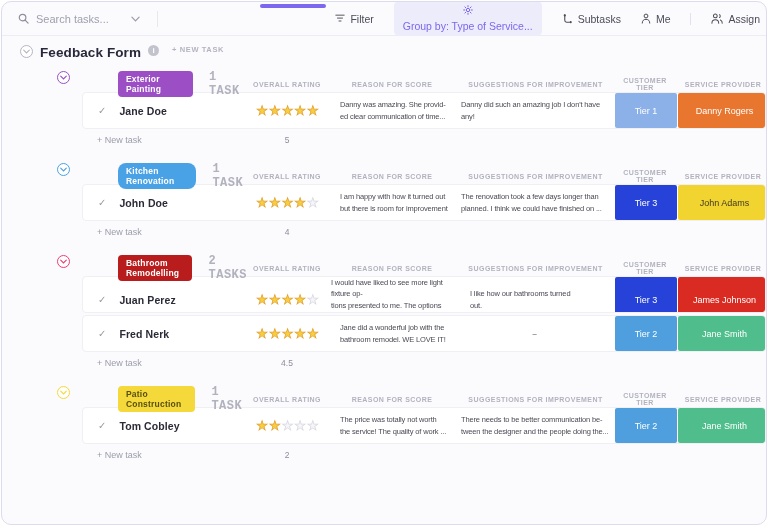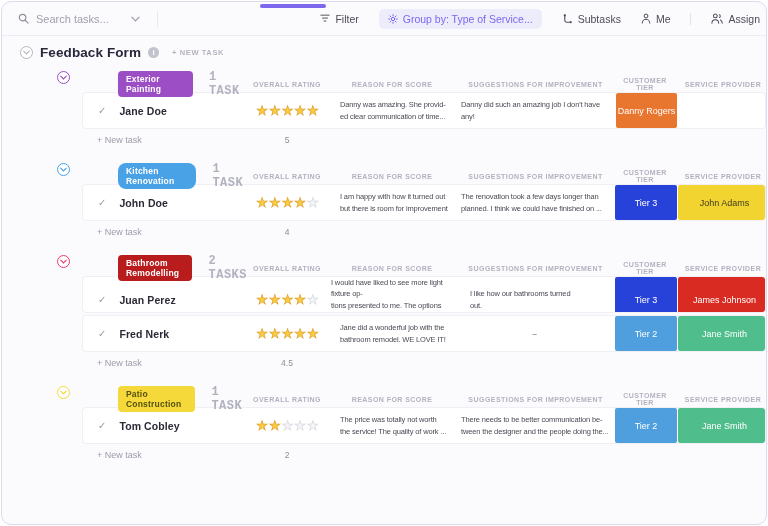--- a/index.html
+++ b/index.html
@@ -12,26 +12,26 @@
 
   
   .topbar { height:34px; display:flex; align-items:center; justify-content:space-between; border-bottom:1px solid #ececf3; padding:0 6px 0 16px; }
   .search-wrap { display:flex; align-items:center; gap:7px; color:#9a9aa8; }
   .search-input { border:none; outline:none; background:transparent; font-size:11px; color:#55555f; width:88px; font-family:inherit; }
   .search-input::placeholder { color:#a0a0ae; }
   .chev { color:#9a9aa8; }
   .vdiv { width:1px; height:16px; background:#e7e7ef; margin-left:10px; }
   .topbar-right { display:flex; align-items:center; gap:20px; }
   .tb-item { display:flex; align-items:center; gap:5px; font-size:10.5px; color:#4c4c58; white-space:nowrap; cursor:pointer; }
-  .pill { background:#ececfb; border-radius:5px; padding:4px 9px; color:#7b68ee; display:flex; align-items:center; gap:5px; font-size:10.5px; }
+  .pill { background:#ececfb; border-radius:5px; padding:4px 9px; color:#7b68ee; display:flex; align-items:center; gap:5px; font-size:10.5px;flex-direction:column; }
   .dotsep { width:1px; height:12px; background:#e2e2ea; }
   svg.ic { display:block; }
 
   
-  .view-header { display:flex; align-items:center; gap:7px; margin:9px 0 8px 18px; }
+  .view-header { display:flex; align-items:flex-start; gap:7px; margin:9px 0 8px 18px; }
   .circle-chev { width:13px; height:13px; border:1px solid currentColor; border-radius:50%; display:flex; align-items:center; justify-content:center; color:#b6b6c2; background:#fff; }
   .view-title { font-size:13.5px; font-weight:bold; color:#28283a; letter-spacing:0.1px; }
   .info-icon { width:11px; height:11px; border-radius:50%; background:#c3c3ce; color:#fff; font-size:8px; line-height:11px; text-align:center; font-weight:bold; }
   .new-task-top { font-size:7.5px; letter-spacing:0.6px; color:#b4b4c0; font-weight:bold; margin-left:6px; }
 
   
   .groups { margin-left:80px; margin-top:10px; }
   .grid { display:grid; grid-template-columns:165px 80px 130px 157px 62px 94px; }
   .group { margin-bottom:13px; position:relative; }
   .group-header { height:22px; align-items:center; }
@@ -169,20 +169,23 @@
             <span class="star filled">★</span>
             <span class="star filled">★</span>
             <span class="star filled">★</span>
             <span class="star filled">★</span>
             <span class="star filled">★</span>
           </div>
       <div class="cell text-cell reason-cell">Danny was amazing. She provid-
 ed clear communication of time...</div>
       <div class="cell text-cell sugg-cell">Danny did such an amazing job I don't have
 any!</div>
+      <div class="cell tier-wrap">
+            <div class="color-cell" style="background-color: rgb(140, 176, 232); color: rgb(255, 255, 255);">Tier 1</div>
+          </div>
       <div class="cell prov-wrap">
             <div class="color-cell" style="background-color: rgb(233, 118, 46); color: rgb(255, 255, 255);">Danny Rogers</div>
           </div>
     </div>
     <div class="grid group-footer">
       <div class="add-task">+ New task</div>
       <div class="avg">5</div>
       <div></div>
           <div></div>
           <div></div>

